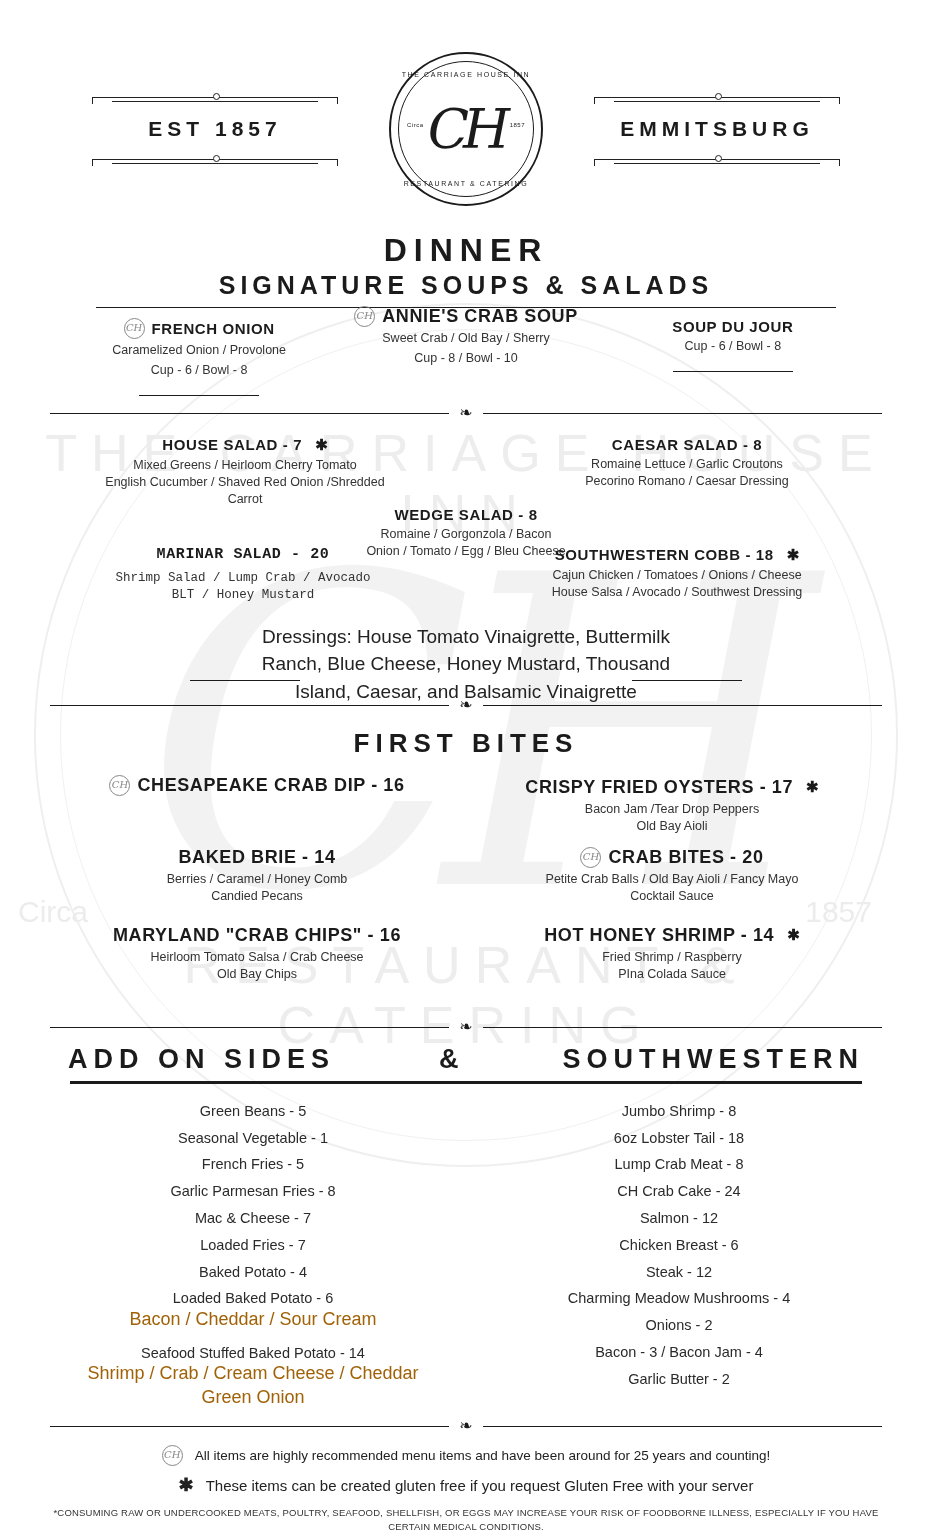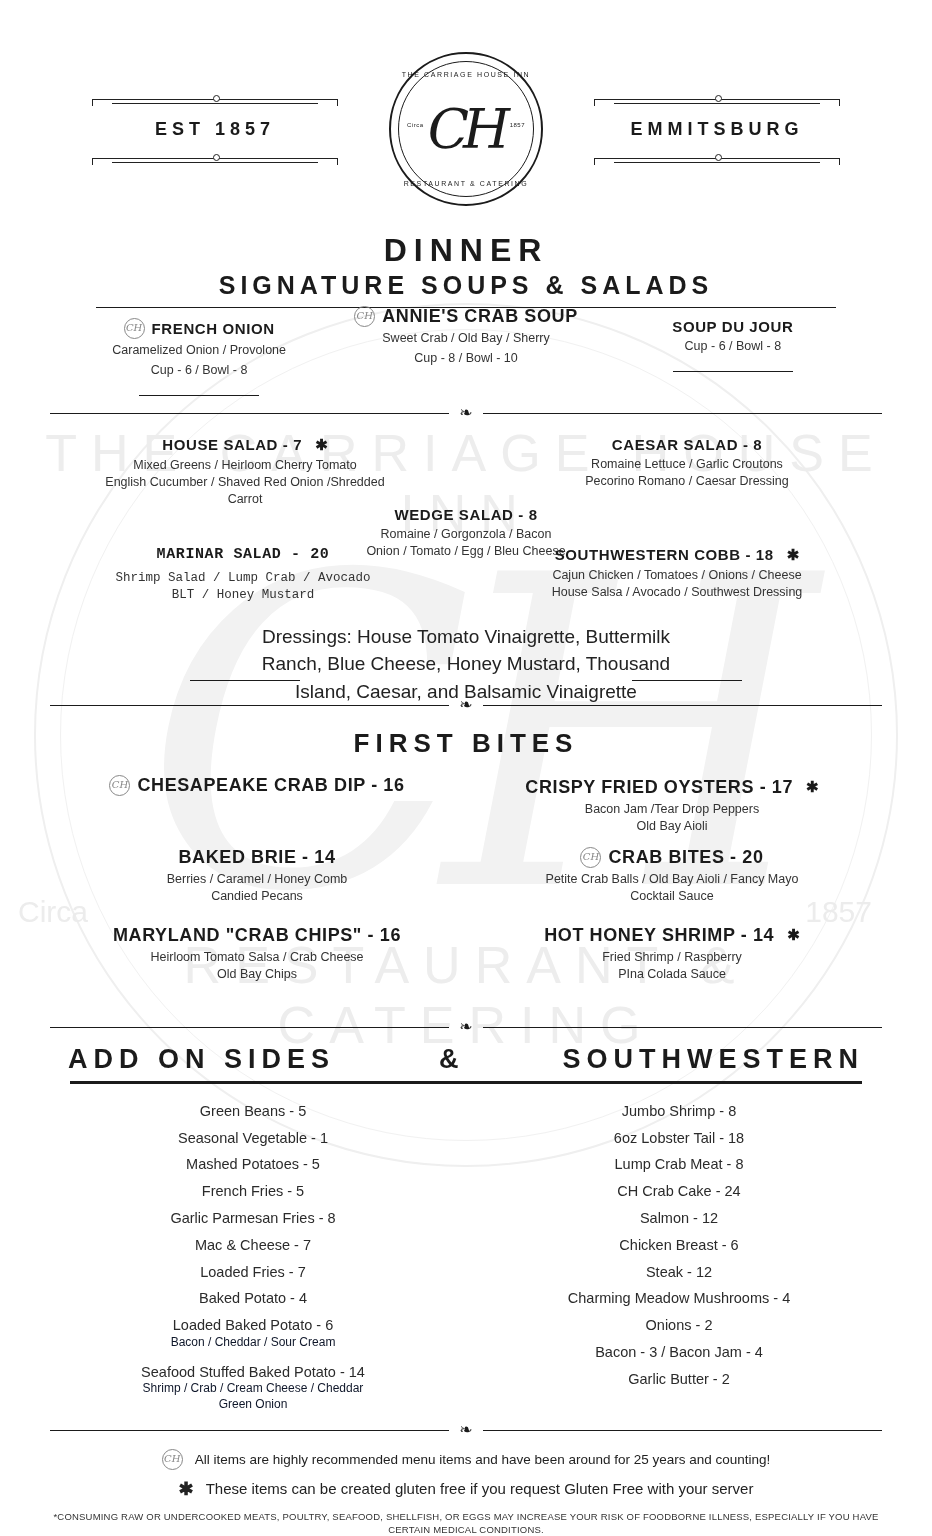--- a/index.html
+++ b/index.html
@@ -101,21 +101,21 @@
     align-items: center;
     justify-content: space-between;
     padding: 52px 30px 0 30px;
   }
   .hdr-side {
     width: 290px;
     text-align: center;
     position: relative;
   }
   .hdr-side .label {
-    font-size: 18px;
+    font-size: 21px;
     font-weight: bold;
     letter-spacing: 5px;
     padding: 14px 0;
   }
   .rule {
     position: relative;
     height: 10px;
   }
   .rule .bar {
     position: absolute;
@@ -376,23 +376,23 @@
     margin-top: 14px;
   }
   .sides-col {
     flex: 1;
     text-align: center;
     font-size: 14.5px;
     line-height: 1.85;
     color: #2b2b2b;
   }
   .sides-col .sub {
-    font-size: 12px;
+    font-size: 18px;
     line-height: 1.3;
-    color: #0f172a;
+    color: #a16207;
     margin-top: -4px;
   }
   .sides-col .spaced {
     margin-top: 8px;
   }
 
   
   .footer {
     margin-top: 6px;
   }
@@ -631,21 +631,20 @@
     <div class="h">ADD ON SIDES</div>
     <div class="amp">&amp;</div>
     <div class="h">SOUTHWESTERN</div>
   </div>
   <div class="sides-bar"></div>
 
   <div class="sides-cols">
     <div class="sides-col">
       <div>Green Beans - 5</div>
       <div>Seasonal Vegetable - 1</div>
-      <div>Mashed Potatoes - 5</div>
       <div>French Fries - 5</div>
       <div>Garlic Parmesan Fries - 8</div>
       <div>Mac &amp; Cheese - 7</div>
       <div>Loaded Fries - 7</div>
       <div>Baked Potato - 4</div>
       <div>Loaded Baked Potato - 6</div>
       <div class="sub">Bacon / Cheddar / Sour Cream</div>
       <div class="spaced">Seafood Stuffed Baked Potato - 14</div>
       <div class="sub" style="white-space:pre-line;">Shrimp / Crab / Cream Cheese / Cheddar
 Green Onion</div>

